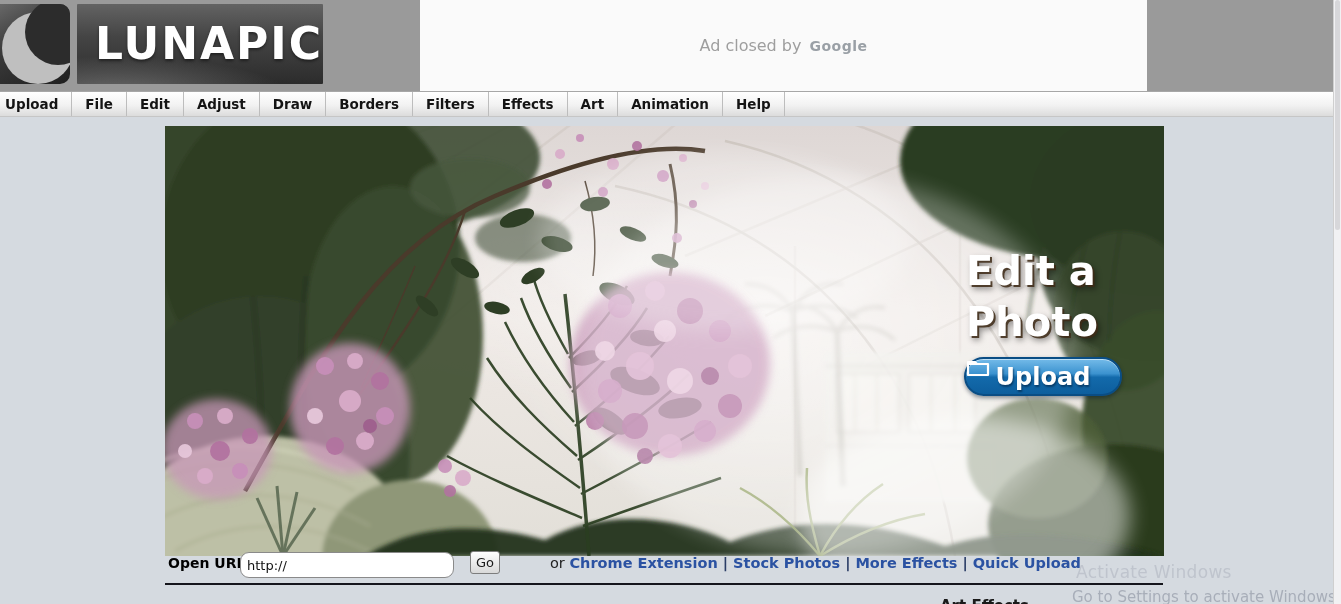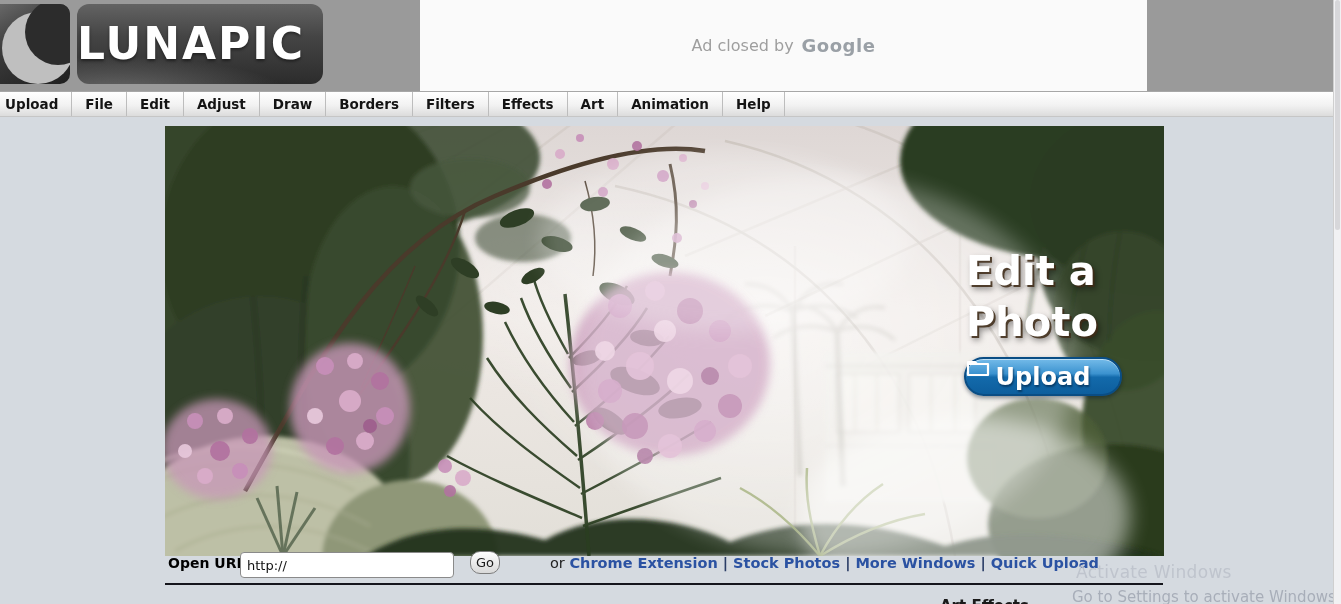--- a/index.html
+++ b/index.html
@@ -8,36 +8,36 @@
     background:#d5dae0;font-family:"DejaVu Sans","Liberation Sans",sans-serif;
   }
   
   .header-band{position:absolute;left:0;top:0;width:1334px;height:91px;background:#9a9a9a;}
   .logo-moon{
     position:absolute;left:-14px;top:4px;width:84px;height:80px;border-radius:10px;
     background:linear-gradient(150deg,#6f6f6f 0%,#3a3a3a 45%,#1f1f1f 100%);
     overflow:hidden;
   }
   .logo-plate{
-    position:absolute;left:77px;top:4px;width:246px;height:80px;border-radius:12px;
+    position:absolute;left:77px;top:4px;width:246px;height:80px;border-radius:1px;
     background:
       radial-gradient(130% 90% at 15% 115%, rgba(170,170,170,.55) 0%, rgba(170,170,170,0) 55%),
       linear-gradient(#636363 0%,#454545 40%,#2c2c2c 100%);
-    display:flex;align-items:center;justify-content:flex-start;
+    display:flex;align-items:center;justify-content:flex-end;
   }
   .logo-text{
     color:#fff;font-size:44px;font-weight:bold;letter-spacing:2px;line-height:1;
     text-shadow:0 2px 3px rgba(0,0,0,.45);
   }
   .ad-box{
     position:absolute;left:420px;top:0;width:727px;height:91px;background:#fafafa;
     display:flex;align-items:center;justify-content:center;gap:8px;text-align:right;
   }
   .ad-prefix{color:#9e9e9e;font-size:16px;}
-  .ad-brand{color:#9aa0a6;font-size:18px;font-weight:bold;letter-spacing:.5px;}
+  .ad-brand{color:#9aa0a6;font-size:14px;font-weight:bold;letter-spacing:.5px;}
   
   .menubar{
     position:absolute;left:0;top:91px;width:1334px;height:26px;
     background:linear-gradient(#ffffff 0%,#f2f2f2 55%,#dcdcdc 100%);
     border-top:1px solid #a7a7a7;border-bottom:1px solid #c6c6c6;
     display:flex;align-items:stretch;box-sizing:border-box;
     padding-left:0;margin:0;
   }
   .menu-item{
     display:flex;align-items:center;padding:0 13px;font-size:13.5px;font-weight:bold;
@@ -60,26 +60,26 @@
     display:flex;align-items:center;justify-content:center;gap:8px;cursor:pointer;
   }
   .upload-btn .upload-label{
     color:#fff;font-size:24px;font-weight:bold;line-height:1;
     text-shadow:1px 2px 2px rgba(6,50,90,.8);
   }
   
   .openurl-label{position:absolute;left:168px;top:555px;font-size:14px;font-weight:bold;color:#000;}
   .url-input{
     position:absolute;left:240px;top:552px;width:214px;height:21px;box-sizing:border-box;
-    border:1px solid #8a8a8a;border-radius:4px;padding:12px 6px;font-size:13px;
+    border:1px solid #8a8a8a;border-radius:9px;padding:12px 6px;font-size:13px;
     font-family:"DejaVu Sans","Liberation Sans",sans-serif;color:#111;background:#fff;
   }
   .go-btn{
     position:absolute;left:470px;top:551px;width:30px;height:23px;box-sizing:border-box;
-    border:1px solid #7d7d7d;border-radius:10px;background:linear-gradient(#fefefe,#d9d9d9);
+    border:1px solid #7d7d7d;border-radius:3px;background:linear-gradient(#fefefe,#d9d9d9);
     font-size:13px;color:#1a1a1a;font-family:"DejaVu Sans","Liberation Sans",sans-serif;
     display:flex;align-items:center;justify-content:center;cursor:pointer;
   }
   .links-row{position:absolute;left:550px;top:555px;font-size:14.5px;color:#222;white-space:nowrap;}
   .links-row a{color:#2b52a2;font-weight:bold;text-decoration:none;cursor:pointer;}
   .links-row .sep{color:#2b3d66;font-weight:bold;padding:0 5px;}
   .rule{position:absolute;left:165px;top:583px;width:998px;height:2px;background:#15151c;}
   
   .wm1{position:absolute;left:1060px;top:562px;font-size:17px;color:#bfc4cd;letter-spacing:.3px;margin-left:16px;}
   .wm2{position:absolute;left:1072px;top:588px;font-size:15px;color:#a8aeb9;}
@@ -368,21 +368,21 @@
     <span class="upload-label">Upload</span>
   </div>
 </div>
 
 <span class="openurl-label">Open URL:</span>
 <input class="url-input" type="text" value="http://" style="">
 <button class="go-btn">Go</button>
 
 <div class="links-row">
   <span>or</span>
-  <a>Chrome Extension</a><span class="sep">|</span><a>Stock Photos</a><span class="sep">|</span><a>More Windows</a><span class="sep">|</span><a>Quick Upload</a>
+  <a>Chrome Extension</a><span class="sep">|</span><a>Stock Photos</a><span class="sep">|</span><a>More Effects</a><span class="sep">|</span><a>Quick Upload</a>
 </div>
 
 <div class="rule"></div>
 
 <div class="wm1">Activate Windows</div>
 <div class="wm2">Go to Settings to activate Windows.</div>
 
 <div class="peek-heading">Art Effects</div>
 
 <div class="scrollbar">

